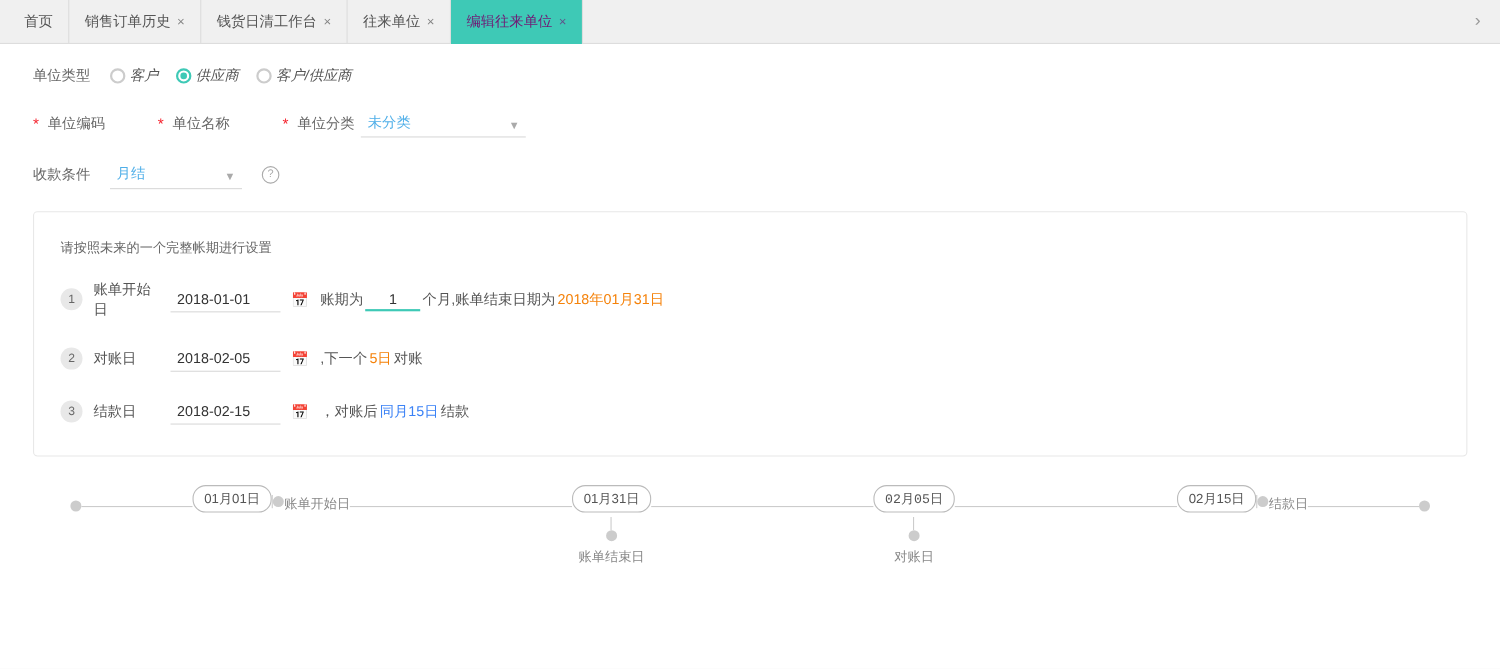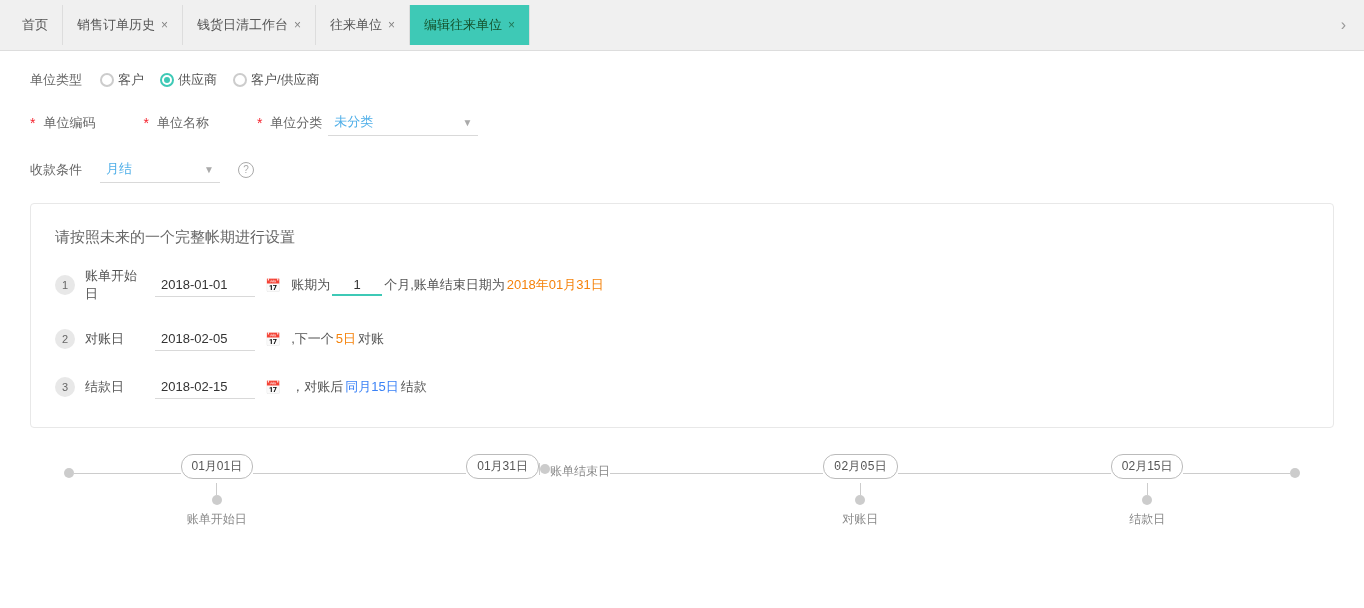--- a/index.html
+++ b/index.html
@@ -4,39 +4,39 @@
   <style>
     * { box-sizing: border-box; margin: 0; padding: 0; }
     body { font-family: "Microsoft YaHei", "PingFang SC", sans-serif; font-size: 14px; color: #333; background: #f5f5f5; }
 
     
     .tab-bar {
       display: flex;
       align-items: center;
       background: #f0f0f0;
       border-bottom: 1px solid #ddd;
-      height: 51px;
+      height: 40px;
       padding: 0 8px;
     }
     .tab-item {
       display: flex;
       align-items: center;
       padding: 0 14px;
       height: 40px;
       cursor: pointer;
       font-size: 13px;
       color: #555;
       background: transparent;
       border-right: 1px solid #ddd;
       white-space: nowrap;
       gap: 6px;
     }
     .tab-item.active {
       background: #3ec9b6;
-      color: #14532d;
+      color: #701a75;
     }
     .tab-item .close-icon {
       font-size: 12px;
       cursor: pointer;
       opacity: 0.7;
     }
     .tab-expand {
       margin-left: auto;
       padding: 0 10px;
       cursor: pointer;
@@ -67,20 +67,21 @@
     .required-mark {
       color: #f5222d;
       margin-right: 2px;
     }
 
     
     .radio-group {
       display: flex;
       align-items: center;
       gap: 16px;
+      font-style: italic;
     }
     .radio-item {
       display: flex;
       align-items: center;
       gap: 4px;
       cursor: pointer;
       font-size: 13px;
       color: #555;
     }
     .radio-circle {
@@ -126,21 +127,21 @@
     }
     .input-icon {
       color: #aaa;
       margin-left: 4px;
       cursor: pointer;
     }
 
     
     .dropdown-wrapper {
       display: flex;
-      align-items: center;
+      align-items: flex-end;
       border-bottom: 1px solid #d9d9d9;
       padding: 4px 6px;
       gap: 4px;
       cursor: pointer;
       min-width: 120px;
     }
     .dropdown-value {
       color: #4eaee8;
       font-size: 13px;
       flex: 1;
@@ -165,21 +166,21 @@
     }
 
     
     .period-box {
       border: 1px solid #e8e8e8;
       border-radius: 4px;
       padding: 24px 24px 20px;
       margin-top: 10px;
     }
     .period-title {
-      font-size: 15px;
+      font-size: 12px;
       color: #666;
       margin-bottom: 20px;
     }
 
     
     .period-row {
       display: flex;
       align-items: center;
       margin-bottom: 24px;
       gap: 10px;
@@ -386,48 +387,48 @@
     <div style="display:flex; align-items:flex-start; padding: 0 10px;">
 
       <div style="display:flex;flex-direction:column;align-items:center;">
         <div style="width:10px;height:10px;border-radius:50%;background:#ccc;margin-top:14px;"></div>
       </div>
 
       <div style="flex:1;display:flex;flex-direction:column;align-items:center;">
         <div style="height:1px;width:100%;background:#ccc;margin-top:19px;"></div>
       </div>
 
-      <div style="display:flex;flex-direction:column;align-items:center;">
+      <div style="display:flex;flex-direction:row;align-items:center;">
         <div class="timeline-pill">01月01日</div>
         <div style="width:1px;height:12px;background:#ccc;"></div>
         <div style="width:10px;height:10px;border-radius:50%;background:#ccc;"></div>
         <div class="timeline-sublabel">账单开始日</div>
       </div>
 
       <div style="flex:2;height:1px;background:#ccc;margin-top:19px;"></div>
 
-      <div style="display:flex;flex-direction:row;align-items:center;">
+      <div style="display:flex;flex-direction:column;align-items:center;">
         <div class="timeline-pill">01月31日</div>
         <div style="width:1px;height:12px;background:#ccc;"></div>
         <div style="width:10px;height:10px;border-radius:50%;background:#ccc;"></div>
         <div class="timeline-sublabel">账单结束日</div>
       </div>
 
       <div style="flex:2;height:1px;background:#ccc;margin-top:19px;"></div>
 
       <div style="display:flex;flex-direction:column;align-items:center;font-family:Liberation Mono, monospace;">
         <div class="timeline-pill">02月05日</div>
         <div style="width:1px;height:12px;background:#ccc;"></div>
         <div style="width:10px;height:10px;border-radius:50%;background:#ccc;"></div>
         <div class="timeline-sublabel">对账日</div>
       </div>
 
       <div style="flex:2;height:1px;background:#ccc;margin-top:19px;"></div>
 
-      <div style="display:flex;flex-direction:column;align-items:center;">
+      <div style="display:flex;align-items:center;">
         <div class="timeline-pill">02月15日</div>
         <div style="width:1px;height:12px;background:#ccc;"></div>
         <div style="width:10px;height:10px;border-radius:50%;background:#ccc;"></div>
         <div class="timeline-sublabel">结款日</div>
       </div>
 
       <div style="flex:1;height:1px;background:#ccc;margin-top:19px;"></div>
 
       <div style="display:flex;flex-direction:column;align-items:center;">
         <div style="width:10px;height:10px;border-radius:50%;background:#ccc;margin-top:14px;"></div>

